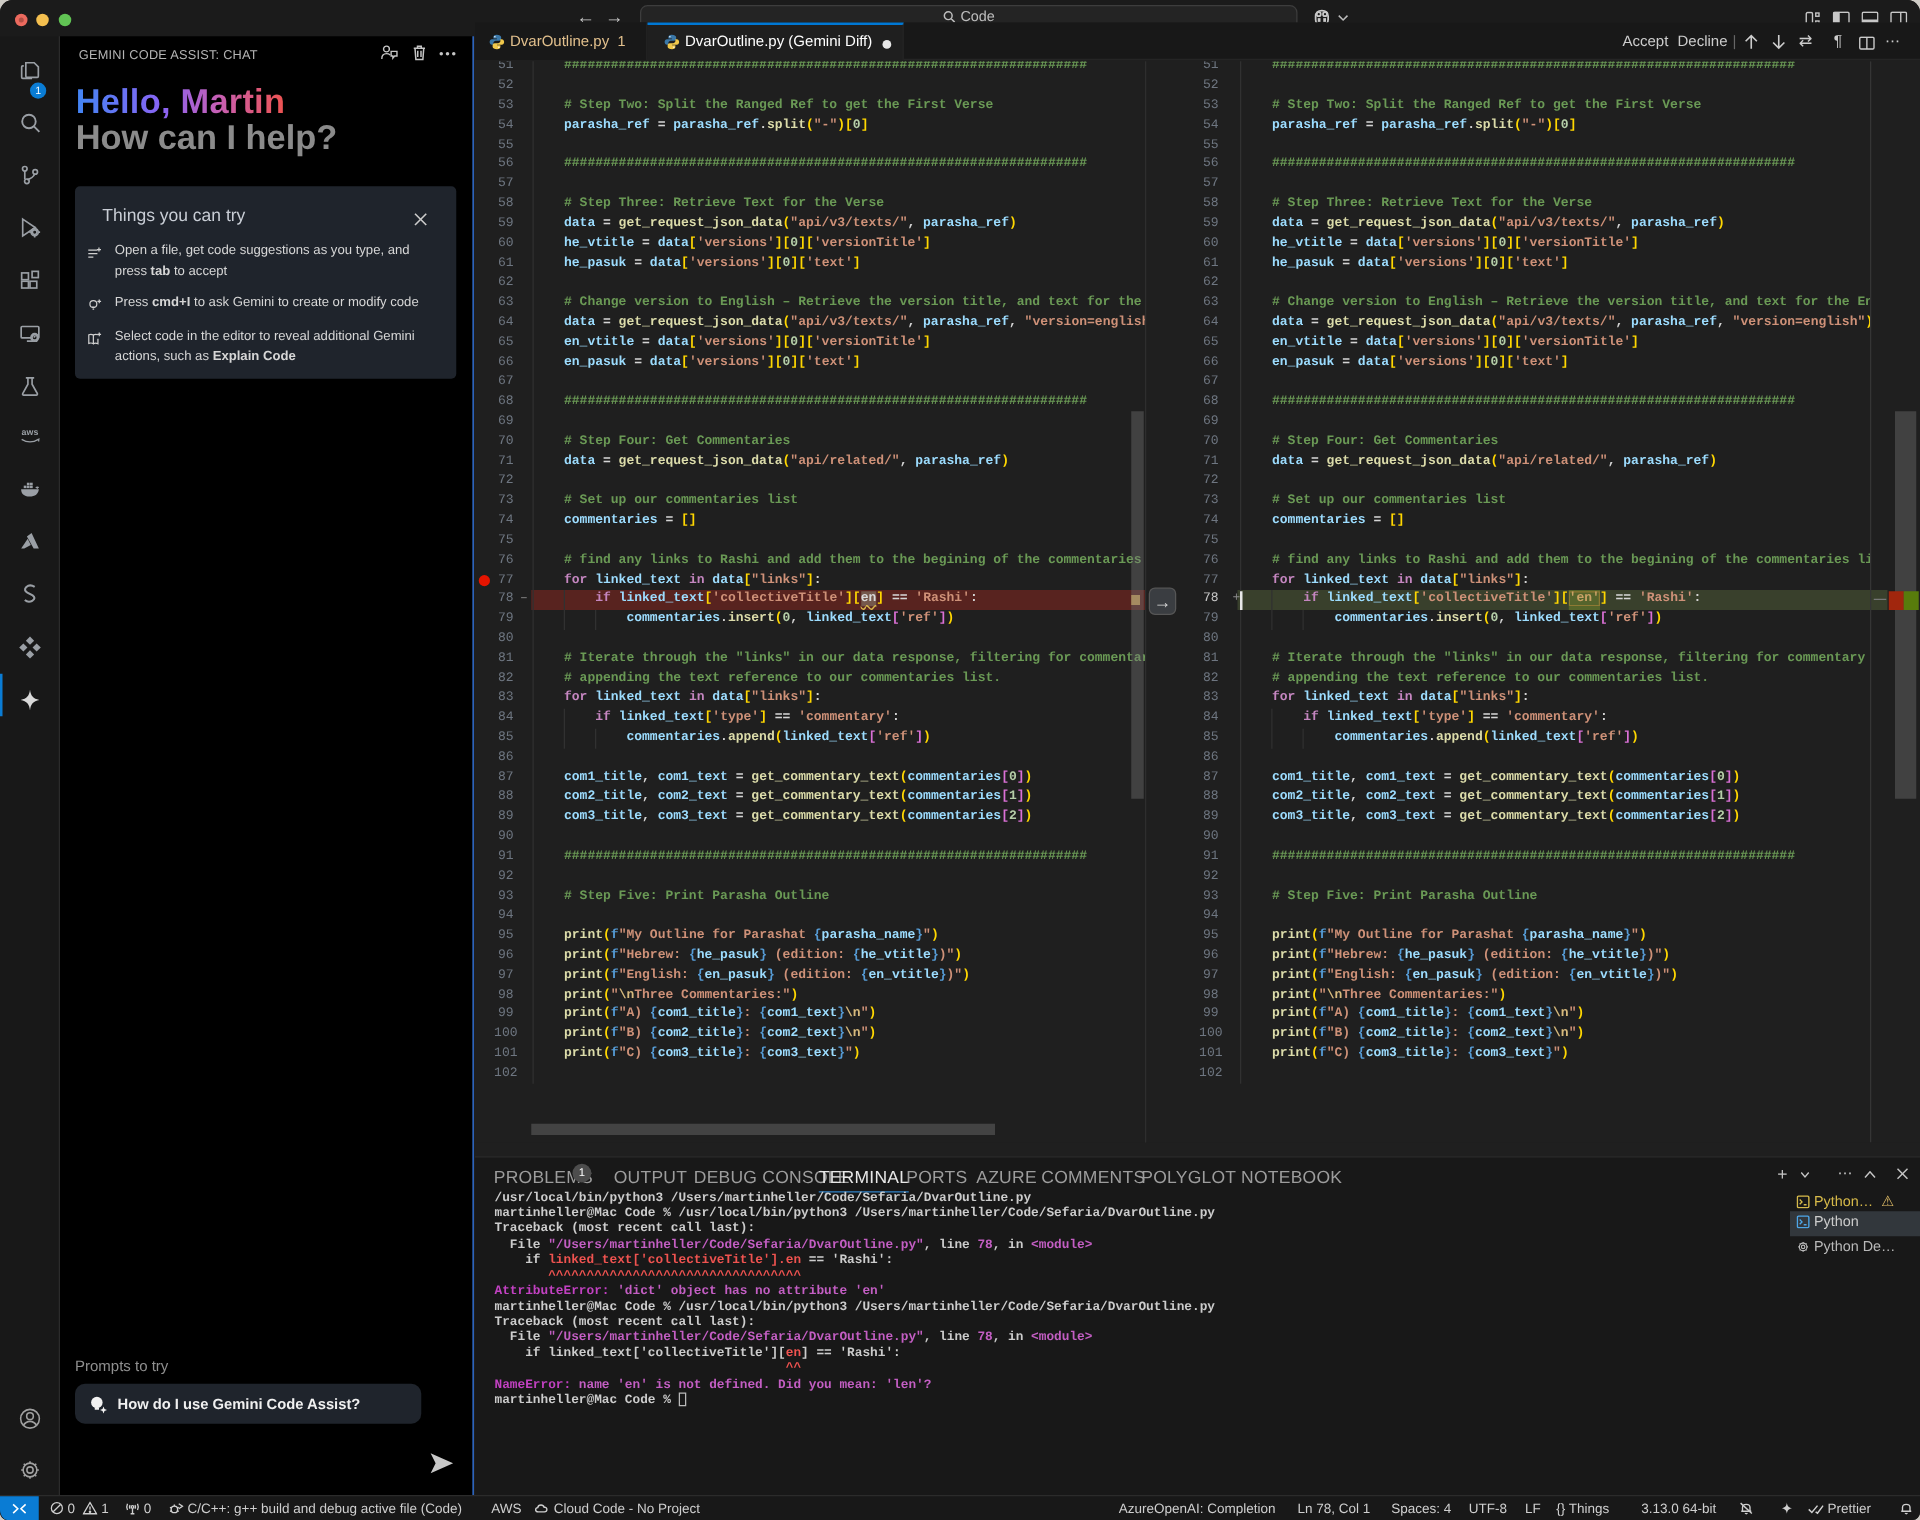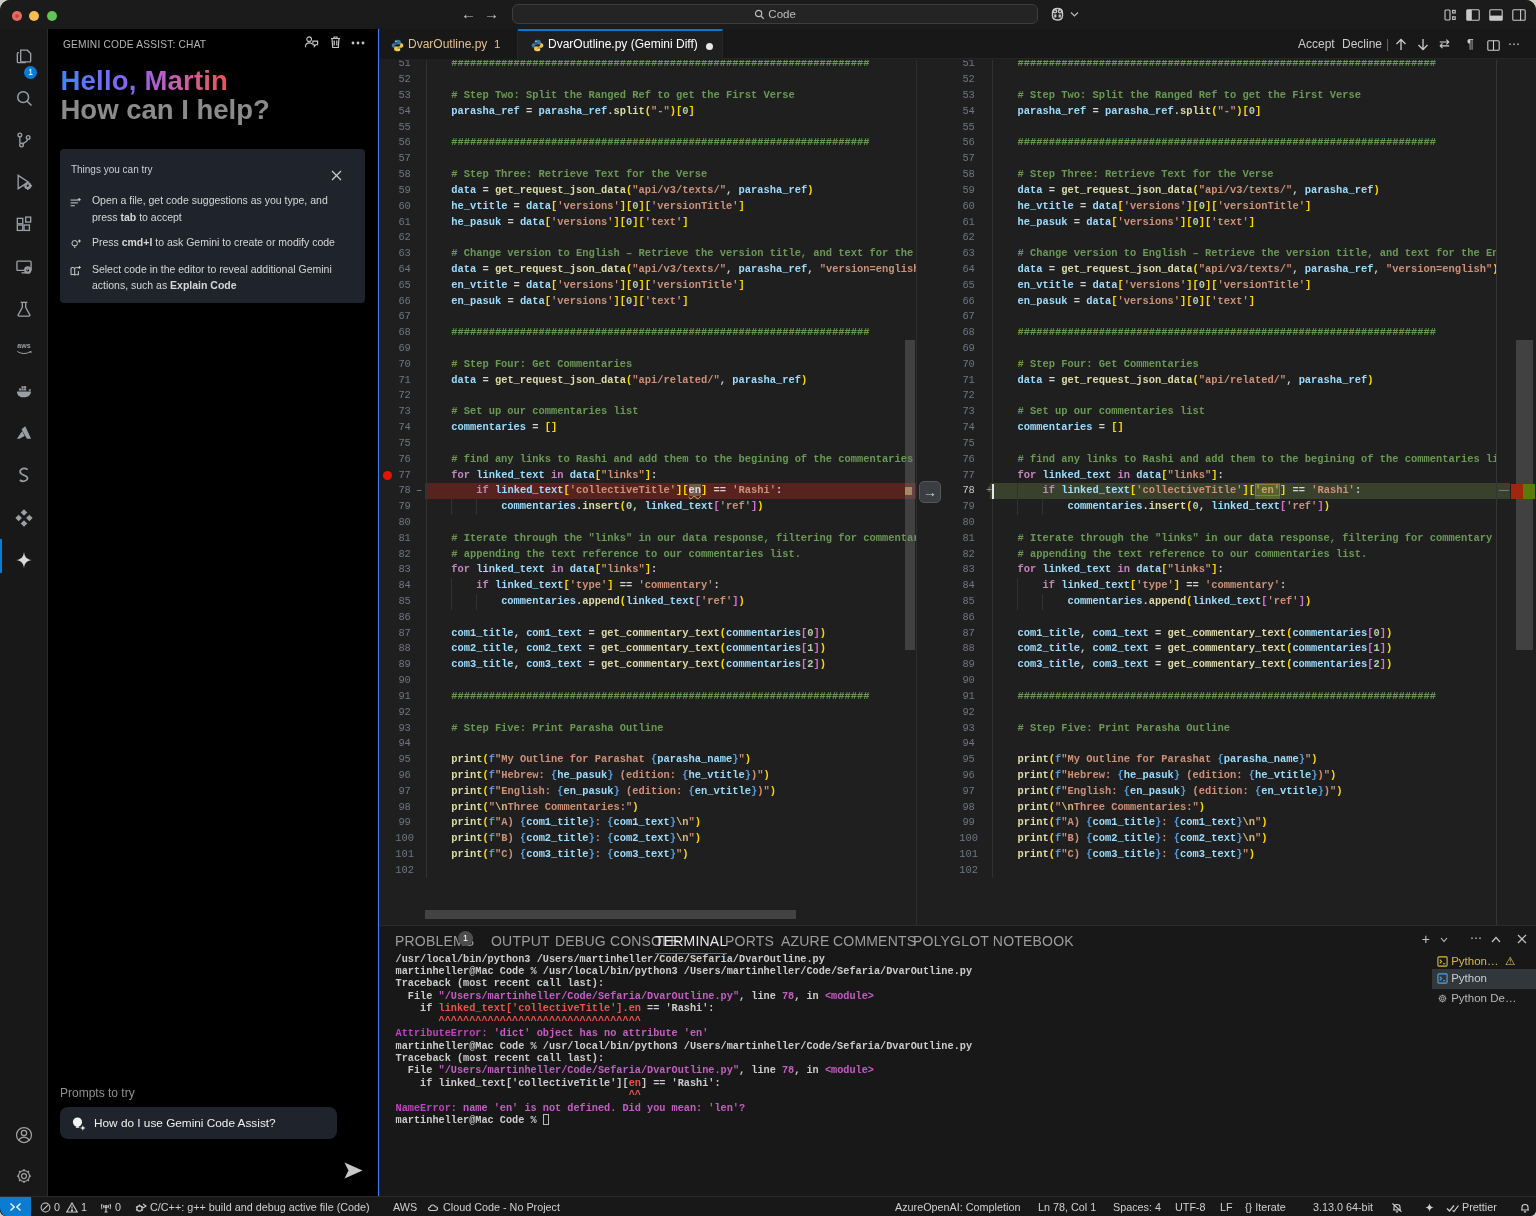--- a/index.html
+++ b/index.html
@@ -13,33 +13,33 @@
 #actbar{position:absolute;left:0;top:29px;width:48px;bottom:20px;background:#181818;border-right:1px solid #2b2b2b}
 .ai{position:absolute;left:14px;width:20px;height:20px;color:#9a9fa5}
 .ai svg{width:20px;height:20px;display:block}
 
 #sidebar{position:absolute;left:48px;top:29px;width:331px;bottom:20px;background:#000000;border-right:1px solid #3b82f6}
 #sbhead{position:absolute;left:15px;top:10px;font-size:10.2px;color:#b4b4b4;letter-spacing:.2px}
 .sbico{position:absolute;top:6px;color:#c5c5c5}
 #hello{position:absolute;left:12.5px;top:36px;font-size:27.5px;font-weight:bold;letter-spacing:.2px;background:linear-gradient(90deg,#4285f4 0%,#8a63f3 42%,#c65fb4 68%,#ee5350 100%);-webkit-background-clip:text;background-clip:text;color:transparent}
 #howcan{position:absolute;left:12.5px;top:65px;font-size:27.5px;font-weight:bold;color:#8b8b8b}
 #trycard{position:absolute;left:11.9px;top:120.3px;width:304.7px;height:153.5px;background:#1f242c;border-radius:4px}
-#trycard .tt{position:absolute;left:11px;top:15px;font-size:10px;color:#c9ced6}
+#trycard .tt{position:absolute;left:22px;top:15px;font-size:14px;color:#c9ced6}
 #trycard .x{position:absolute;right:23px;top:21px;width:11px;height:11px;color:#cccccc}
 .tcico{position:absolute;left:9px;width:13px;height:13px;color:#d0d0d0}
 .tcx{position:absolute;left:32px;font-size:10.5px;color:#d6d6d6;line-height:16.4px;width:258px}
 .tcx b{}
 #prompts{position:absolute;left:12px;top:1057px;font-size:12px;color:#8f8f8f}
 #chip{position:absolute;left:12px;bottom:57.5px;width:277px;height:32px;background:#1f242c;border-radius:8px}
-#chip .t{position:absolute;left:34px;top:9px;font-size:11.8px;font-weight:normal;color:#f0f0f0}
+#chip .t{position:absolute;left:34px;top:9px;font-size:11.8px;font-weight:bold;color:#f0f0f0}
 #askbox{position:absolute;left:0.5px;bottom:8px;width:288.5px;height:36px;background:#333333;border-radius:18px}
 #askbox .ph{position:absolute;left:15.5px;top:11px;font-size:12.2px;color:#9b9b9b}
 #send{position:absolute;right:15px;bottom:17px;width:19px;height:17px;color:#c8c8c8}
 
-#edgroup{position:absolute;left:380px;top:29px;right:0;height:896px;background:#1f1f1f}
+#edgroup{position:absolute;left:380px;top:18px;right:0;height:896px;background:#1f1f1f}
 #tabstrip{position:absolute;left:0;top:0;right:0;height:30px;background:#181818;border-bottom:1px solid #252525}
 .tab{position:absolute;top:0;height:30px}
 #tab1{left:0;width:138px;background:#181818;border-right:1px solid #252525}
 #tab2{left:138px;width:205px;background:#1f1f1f;border-top:2px solid #0078d4;border-right:1px solid #252525}
 .tab .lbl{position:absolute;top:8px;font-size:12px}
 
 .gut{position:absolute;top:-3.6px;font:10.42px/15.81px "Liberation Mono",monospace;color:#6e7681;text-align:center;white-space:pre}
 pre.code{position:absolute;top:-3.6px;font:bold 10.42px/15.81px "Liberation Mono",monospace;color:#d4d4d4;white-space:pre}
 #paneL{position:absolute;left:0;top:31px;width:536px;bottom:0;overflow:hidden}
 #paneR{position:absolute;left:537px;top:31px;right:0;bottom:0;overflow:hidden}
@@ -638,21 +638,21 @@
         </svg> C/C++: g++ build and debug active file (Code)</div>
  <div class="it" style="left:393px">AWS</div>
  <div class="it" style="left:427px"><svg class="icn" width="13" height="11" viewBox="0 0 13 11" fill="none" stroke="#cfcfcf" stroke-width="1.1">
           <path d="M3.5 8.5 Q1.5 8.5 1.5 6.8 Q1.5 5.2 3.2 5.1 Q3.5 3 5.8 3 Q7.8 3 8.3 4.8 Q10.5 4.6 10.5 6.6 Q10.5 8.5 8.5 8.5 Z"></path>
         </svg> Cloud Code - No Project</div>
  <div class="it" style="left:895px">AzureOpenAI: Completion</div>
  <div class="it" style="left:1038px">Ln 78, Col 1</div>
  <div class="it" style="left:1113px">Spaces: 4</div>
  <div class="it" style="left:1175px">UTF-8</div>
  <div class="it" style="left:1220px">LF</div>
- <div class="it" style="left:1245px">{} Iterate</div>
+ <div class="it" style="left:1245px">{} Things</div>
  <div class="it" style="left:1313px">3.13.0 64-bit</div>
  <div class="it" style="left:1391px"><svg class="icn" width="12" height="11" viewBox="0 0 12 11" fill="none" stroke="#cfcfcf" stroke-width="1.1">
           <path d="M3 8 L3 5 Q3 2.5 6 2.5 Q9 2.5 9 5 L9 8 M2 8 H10 M5 9.5 Q6 10.5 7 9.5"></path>
           <line x1="1.5" y1="1.5" x2="10.5" y2="9.8"></line>
         </svg></div>
  <div class="it" style="left:1424px"><svg class="icn" width="11" height="11" viewBox="0 0 24 24" fill="#cfcfcf">
           <path d="M12 2 C12.6 8 15 10.8 21 12 C15 13.2 12.6 16 12 22 C11.4 16 9 13.2 3 12 C9 10.8 11.4 8 12 2 Z"></path>
         </svg></div>
  <div class="it" style="left:1446px"><svg class="icn" width="13" height="10" viewBox="0 0 13 10" fill="none" stroke="#cfcfcf" stroke-width="1.2">
           <path d="M1 5.5 L3.5 8 L8 2.5"></path>

